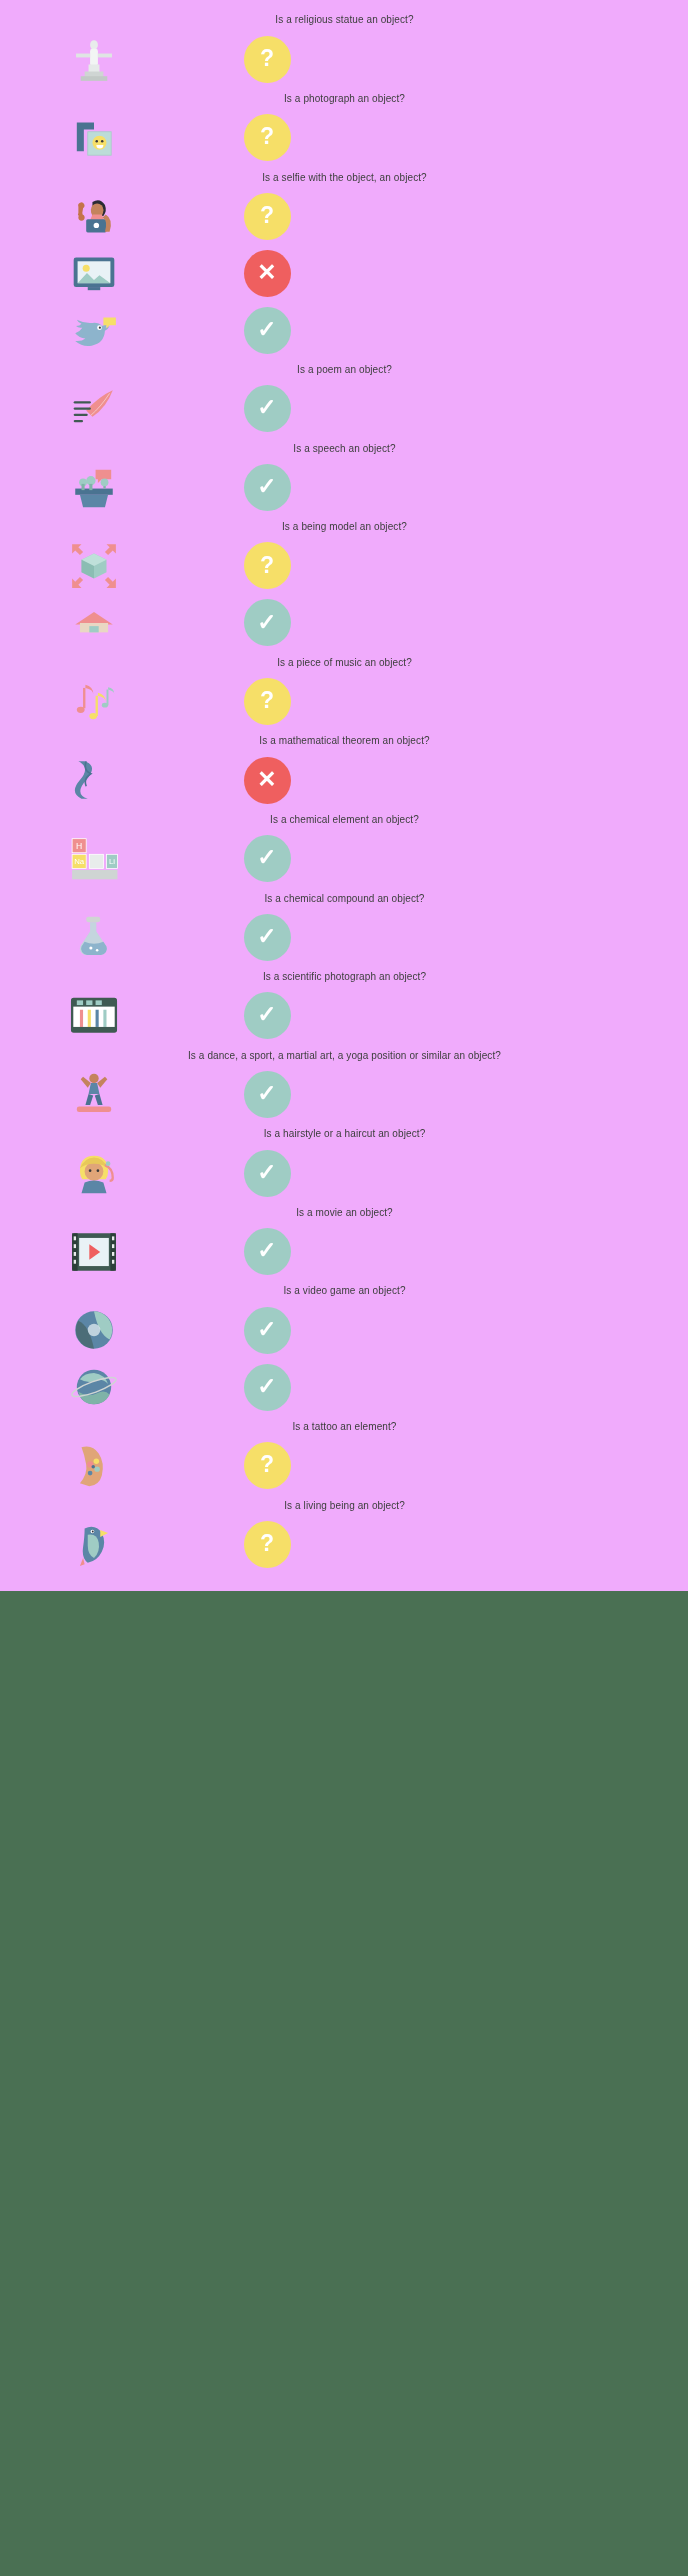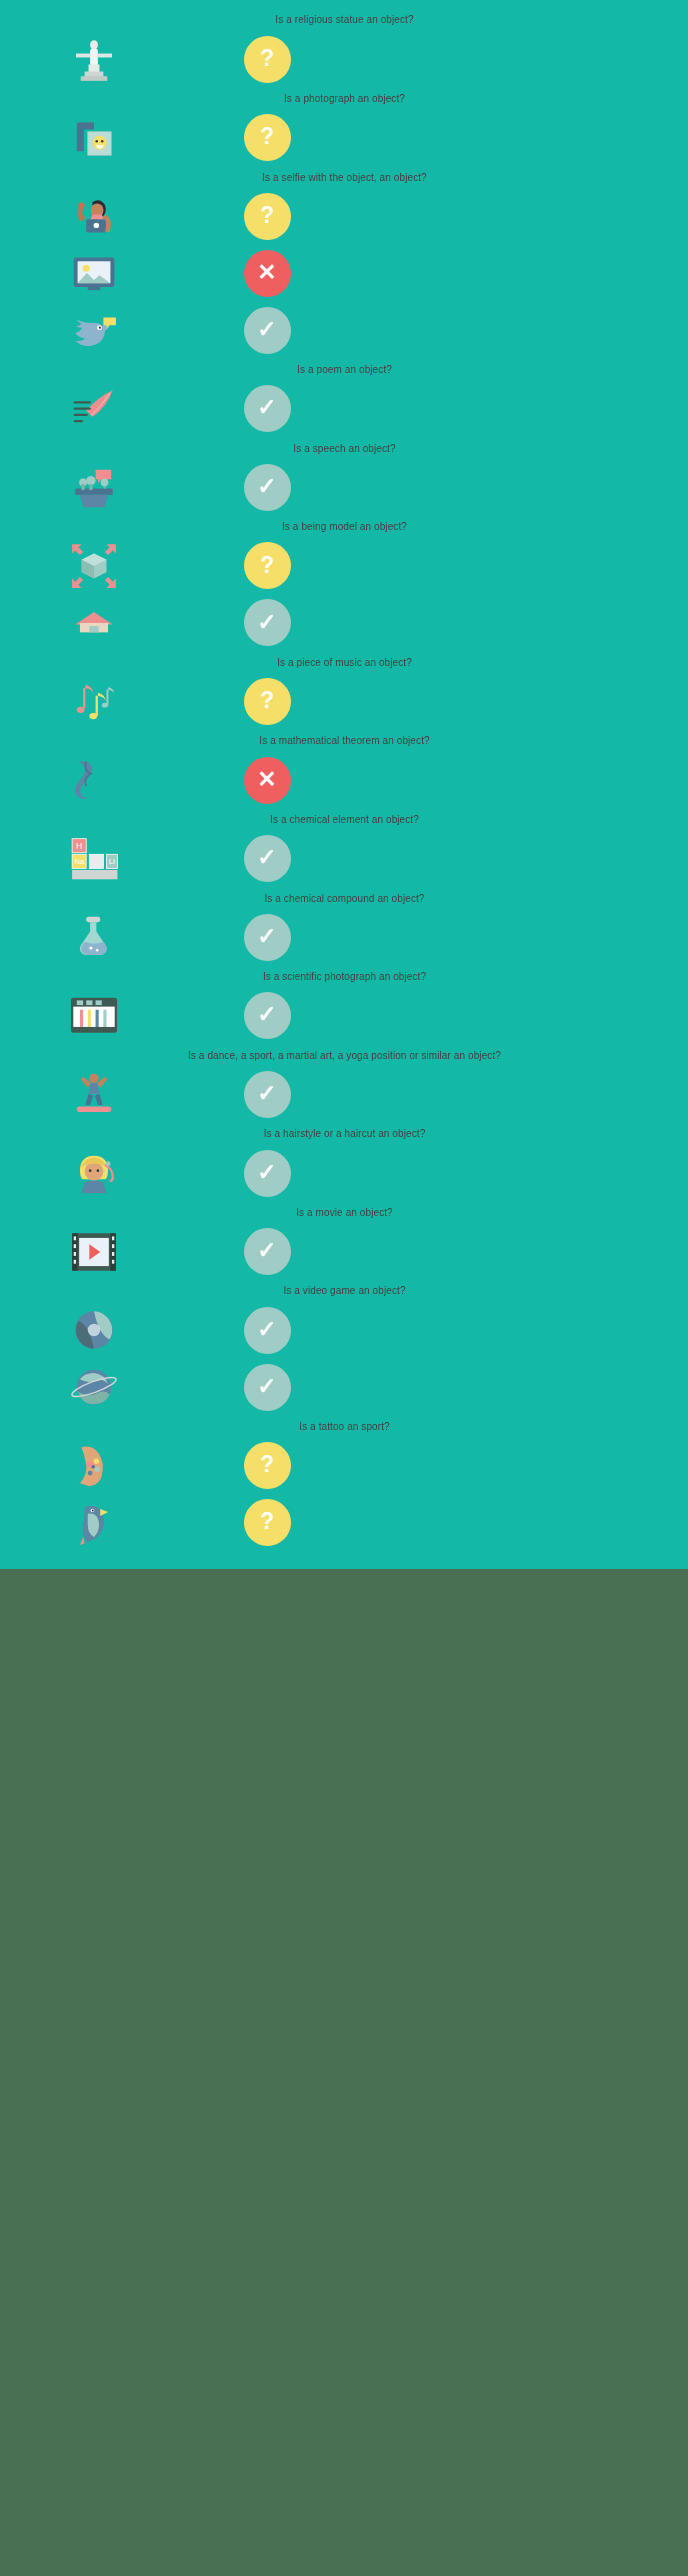--- a/index.html
+++ b/index.html
@@ -5,21 +5,21 @@
   * { box-sizing: border-box; margin: 0; padding: 0; }
   html, body {
     width: 689px;
     background: #4a7053;
     font-family: "Liberation Sans", sans-serif;
   }
   body { padding: 0; }
 
   #page {
     width: 689px;
-    background: #14b8a6;
+    background: #f0abfc;
     padding-top: 9px;
     padding-bottom: 18px;
   }
 
   .row {
     display: block;
     position: relative;
     width: 689px;
     padding: 0;
   }
@@ -510,21 +510,21 @@
           </svg>
         </div>
         <div class="badge-cell">
           <div class="badge badge-yes" style="background: rgb(159, 204, 196);">
             <span class="badge-glyph">✓</span>
           </div>
         </div>
       </div>
     </div>
     <div class="row">
-      <div class="q-text">Is a tattoo an sport?</div>
+      <div class="q-text">Is a tattoo an element?</div>
       <div class="body-line">
         <div class="icon-cell">
           <svg width="50" height="50" viewBox="0 0 64 64">
             <g>
               <path d="M16 8 q14 -4 22 8 q8 12 4 28 q-3 12 -16 14 l-12 -4 q10 -12 8 -24 q-2 -12 -6 -22 z" fill="#e0a578"></path>
               <circle cx="27" cy="30" r="4" fill="#ef8f8f"></circle>
               <circle cx="35" cy="26" r="3.5" fill="#f6df68"></circle>
               <circle cx="36" cy="36" r="3.5" fill="#9fccc4"></circle>
               <circle cx="27" cy="41" r="3" fill="#5b86a6"></circle>
               <circle cx="31" cy="33" r="2.2" fill="#4a7391"></circle>
@@ -532,20 +532,21 @@
           </svg>
         </div>
         <div class="badge-cell">
           <div class="badge badge-unknown" style="background: rgb(246, 223, 104);">
             <span class="badge-glyph">?</span>
           </div>
         </div>
       </div>
     </div>
     <div class="row">
+      <div class="q-text">Is a living being an object?</div>
       <div class="body-line">
         <div class="icon-cell">
           <svg width="50" height="50" viewBox="0 0 64 64">
             <g>
               <path d="M20 12 q14 -6 22 6 q6 12 0 24 q-6 12 -18 14 q-8 -6 -6 -20 q2 -14 2 -24 z" fill="#5b86a6"></path>
               <path d="M24 20 q12 -2 14 10 q2 12 -6 20 q-8 -4 -8 -16 z" fill="#9fccc4"></path>
               <circle cx="30" cy="16" r="2.3" fill="#ffffff"></circle>
               <circle cx="30.4" cy="16" r="1.2" fill="#2b2b33"></circle>
               <path d="M40 14 l10 4 l-10 5 z" fill="#f6df68"></path>
               <path d="M18 50 l-4 10 l6 -2 z" fill="#ef8f8f"></path>

